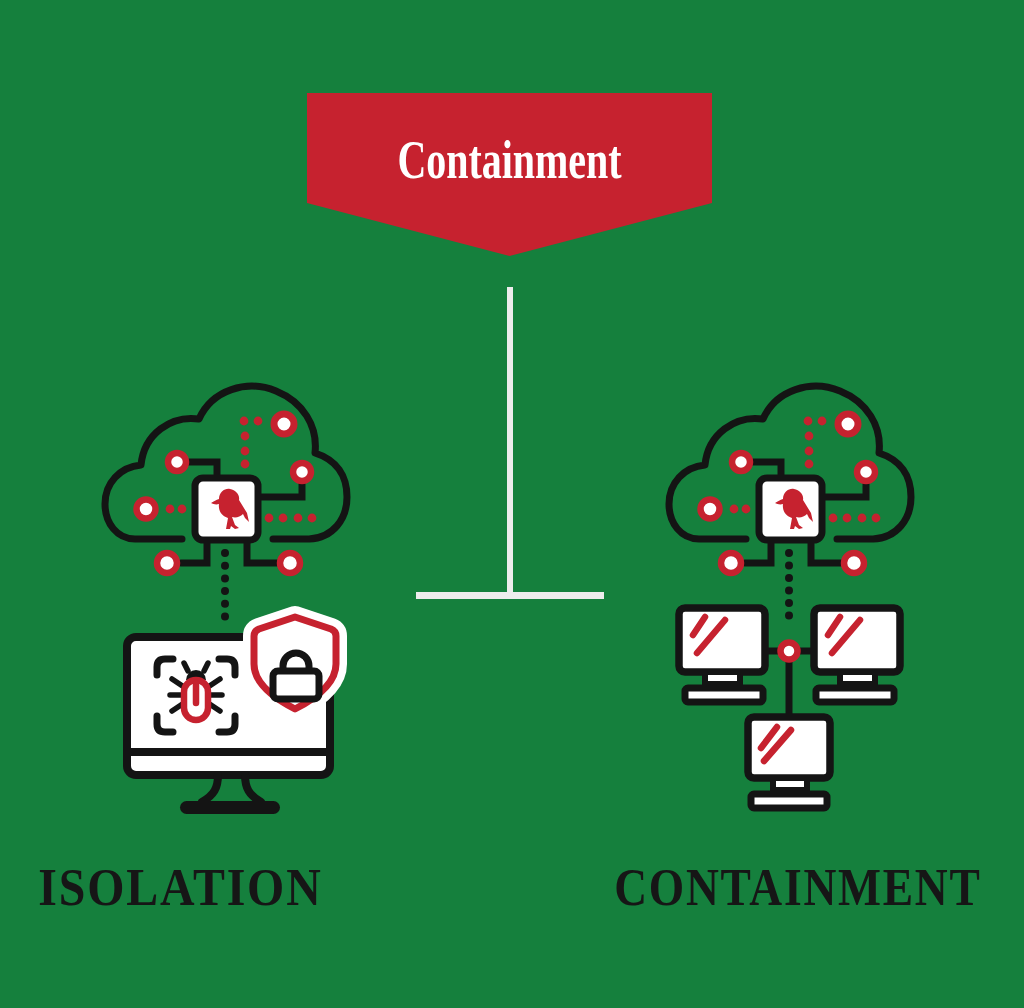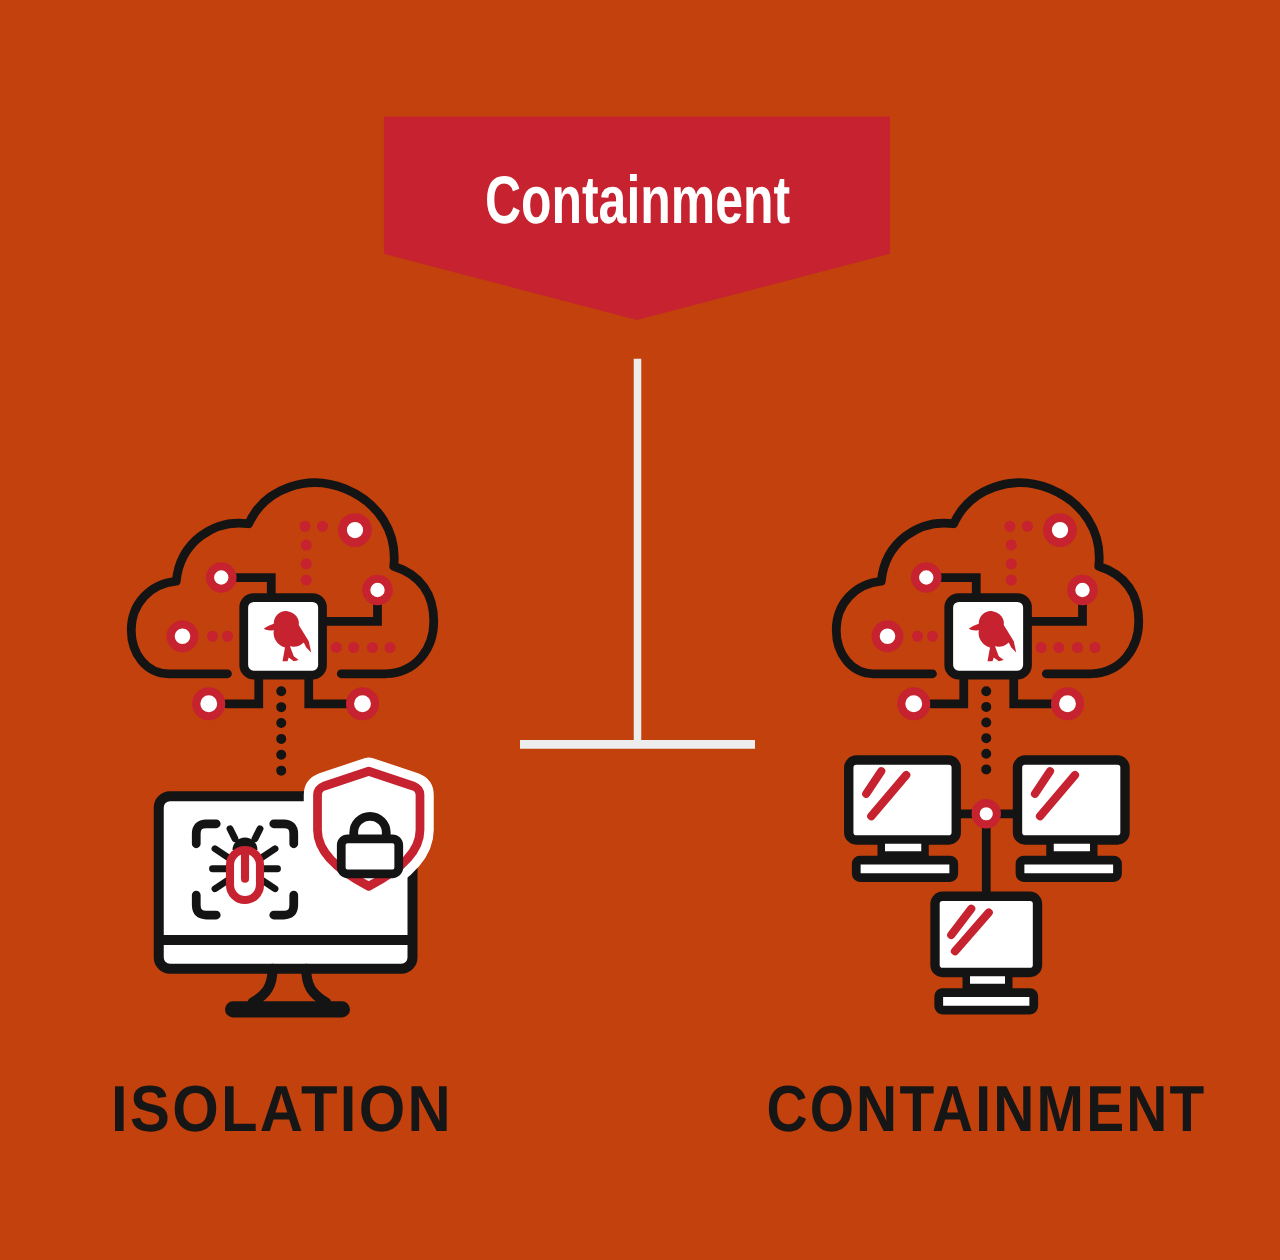--- a/index.html
+++ b/index.html
@@ -1,31 +1,31 @@
 <!DOCTYPE html>
 <html><head>
 <meta charset="utf-8">
 <style>
   html,body{margin:0;padding:0;background:#fff;}
-  #stage{position:relative;width:1024px;height:1008px;background:#c2410c;overflow:hidden;
-         font-family:Liberation Sans, sans-serif;}
+  #stage{position:relative;width:1024px;height:1008px;background:#15803d;overflow:hidden;
+         font-family:Liberation Serif, serif;}
   .abs{position:absolute;}
   
   #banner{left:307px;top:93px;width:405px;height:163px;background:#C6222F;
           clip-path:polygon(0 0,100% 0,100% 67.5%,50% 100%,0 67.5%);}
   #banner-label{left:307px;top:93px;width:405px;height:134px;display:flex;
                 align-items:center;justify-content:center;color:#FFFFFF;
                 font-weight:700;font-size:54px;}
   #banner-label span{display:inline-block;transform:scaleX(.74);transform-origin:center;white-space:nowrap;}
   
   .gray{background:#EDEDED;}
   #conn-v{left:507px;top:287px;width:6px;height:311px;}
   #conn-h{left:416px;top:592px;width:188px;height:7px;}
   
-  .caption{top:862px;width:400px;text-align:center;color:#161616;
+  .caption{top:862px;width:400px;text-align:left;color:#161616;
            font-weight:700;font-size:52px;line-height:52px;letter-spacing:2px;white-space:nowrap;}
   .caption span{display:inline-block;transform-origin:center;}
   #caption-left{left:26px;}
   #caption-left span{transform:scaleX(.92);}
   #caption-right{left:588px;}
   #caption-right span{transform:scaleX(.875);}
   svg{display:block;}
 </style>
 </head>
 <body>

